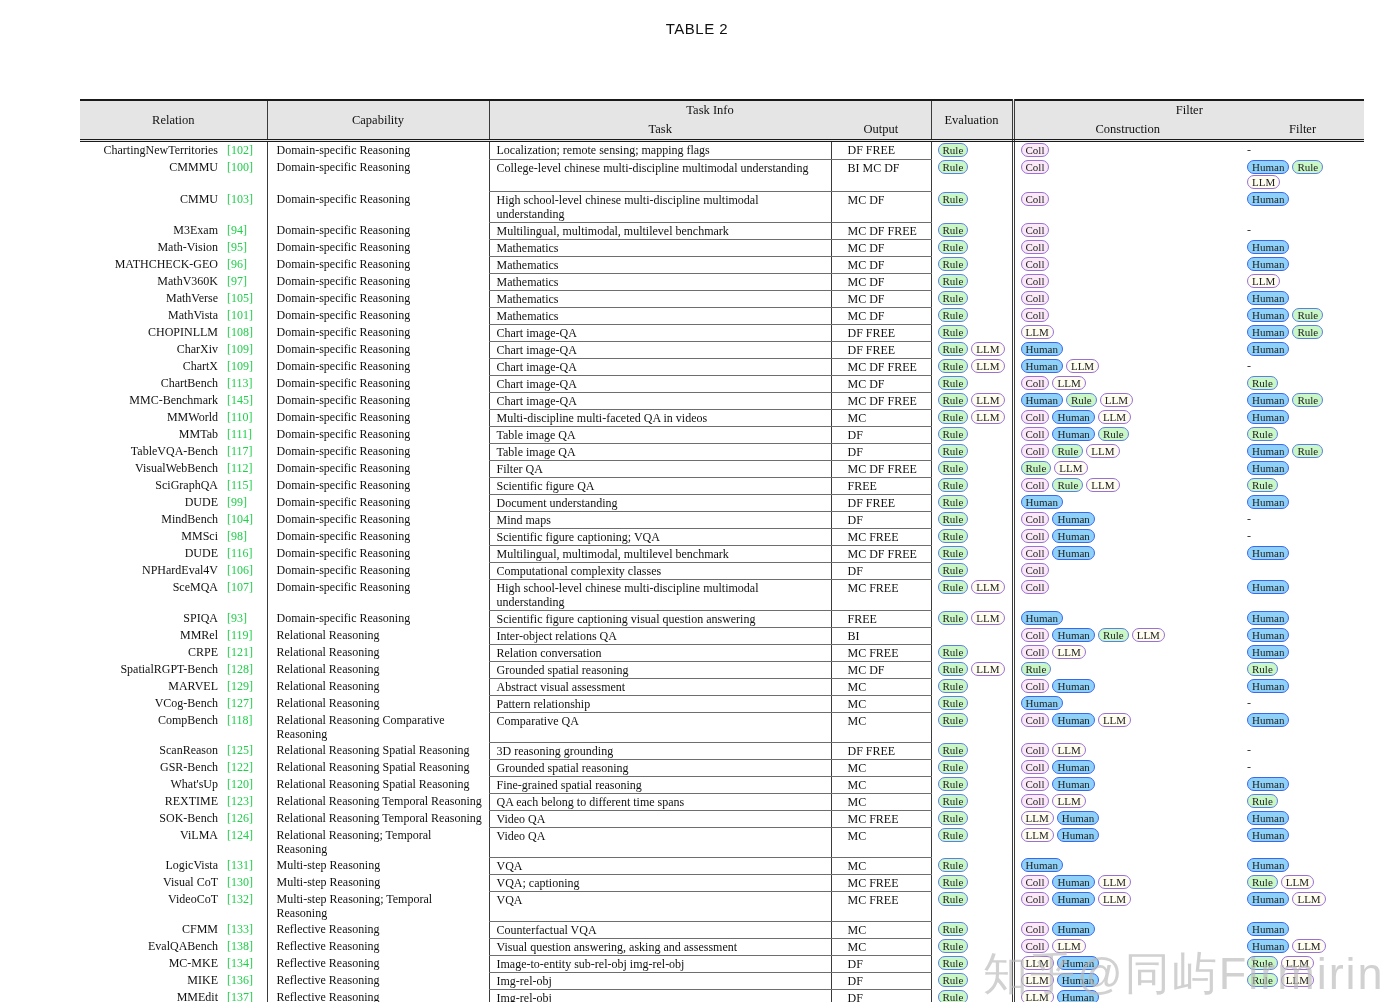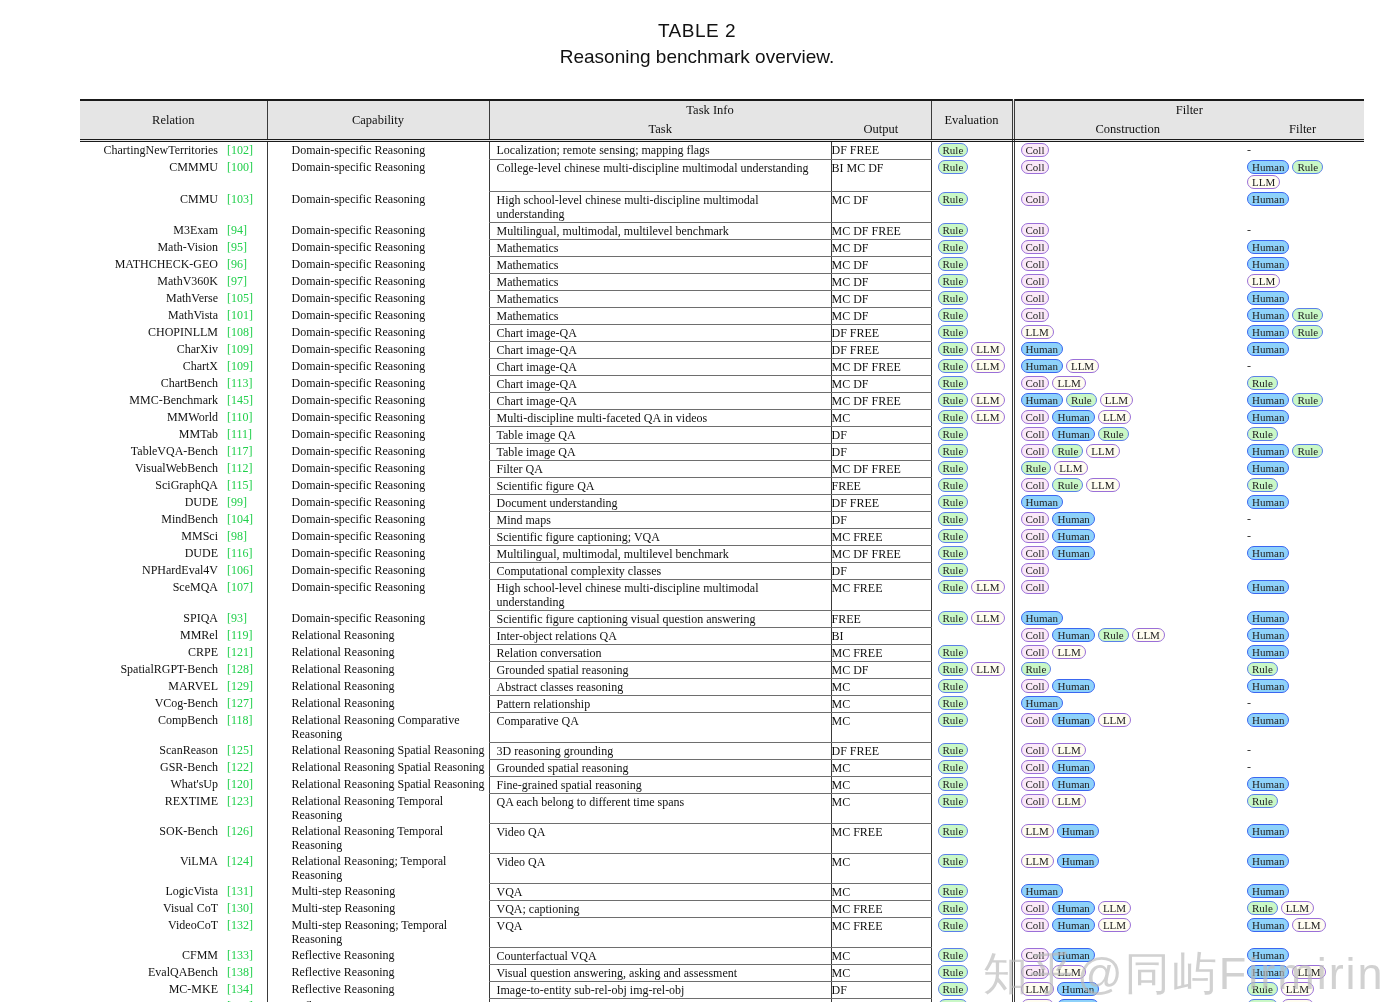--- a/index.html
+++ b/index.html
@@ -1,21 +1,21 @@
 <!DOCTYPE html>
 <html><head>
 <meta charset="utf-8">
 <style>
   html,body { margin:0; padding:0; }
   body {
     width:1394px; height:1002px; background:#ffffff; position:relative;
     overflow:hidden; font-family:"Liberation Serif", serif; color:#111;
   }
   .title-block { text-align:center; padding-top:20px; font-family:"Liberation Sans", sans-serif; }
-  .title-line1 { font-size:19px; letter-spacing:0.5px;text-align:center; }
+  .title-line1 { font-size:15px; letter-spacing:0.5px;text-align:center; }
   .title-line2 { font-size:19px; margin-top:4px; }
 
   .table-wrap { position:absolute; left:80px; top:99px; width:1284px; }
   table { width:100%; border-collapse:collapse; table-layout:fixed; font-size:12px; }
   col.c-bench { width:145px; } col.c-cite { width:42px; } col.c-cap { width:222px; }
   col.c-task { width:342px; } col.c-out { width:100px; } col.c-eval { width:82px; }
   col.c-cons { width:228px; } col.c-filt { width:123px; }
 
   thead th {
     background:#e5e5e5; font-weight:normal; font-size:12.5px;
@@ -24,44 +24,43 @@
   thead tr:first-child th { border-top:2px solid #1a1a1a; }
   thead th.hdr-bottom { border-bottom:3px double #1a1a1a; }
   .v-r { border-right:1px solid #3a3a3a; }
   .v-l { border-left:1px solid #3a3a3a; }
   .v-dbl { border-right:3px double #3a3a3a; }
 
   tbody td { padding:1px 4px; vertical-align:top; line-height:14px; }
   td.bench { text-align:right; padding-right:7px; white-space:nowrap; overflow:hidden; }
   td.cite  { text-align:left; padding-left:2px; white-space:nowrap; }
   td.cite span { color:#1fcf4a; cursor:pointer; }
-  td.cap   { padding-left:24px; }
+  td.cap   { padding-left:9px; }
   td.task  { padding-left:7px; border-bottom:1px solid #6e6e6e; }
-  td.out   { padding-left:0; border-bottom:1px solid #6e6e6e; white-space:nowrap; }
+  td.out   { padding-left:16px; border-bottom:1px solid #6e6e6e; white-space:nowrap; }
   td.eval, td.cons, td.filt { padding-left:6px; }
   tbody tr:last-child td { border-bottom:2px solid #1a1a1a; }
 
   .badge {
     display:inline-block; border-radius:7px; padding:0 4px; margin:0 3px 1px 0;
     font-size:11px; line-height:12px; border:1.5px solid; color:#222; white-space:nowrap;
   }
   .dash { color:#333; }
 
   .watermark {
     position:absolute; left:983px; top:944px; z-index:5; pointer-events:none;
     font-family:"Liberation Sans", sans-serif; font-size:45px; letter-spacing:2px;
     color:rgba(185,185,185,0.65); white-space:nowrap; font-weight:400;
   }
 </style>
 </head>
 <body>
 
 <div class="title-block">
   <div class="title-line1">TABLE 2</div>
-  <div class="title-line2">Reasoning benchmark overview.</div>
 </div>
 
 <div class="table-wrap">
   <table>
     <colgroup>
       <col class="c-bench">
         <col class="c-cite">
         <col class="c-cap">
         <col class="c-task">
       <col class="c-out">
@@ -372,21 +371,21 @@
           <td class="task v-l v-r">Grounded spatial reasoning</td>
           <td class="out v-r">MC DF</td>
           <td class="eval v-dbl"><span class="badge" style="background: rgb(201, 248, 198); border-color: rgb(91, 127, 232);">Rule</span><span class="badge" style="background: rgb(255, 253, 240); border-color: rgb(154, 111, 216);">LLM</span></td>
           <td class="cons"><span class="badge" style="background: rgb(201, 248, 198); border-color: rgb(91, 127, 232);">Rule</span></td>
           <td class="filt"><span class="badge" style="background: rgb(201, 248, 198); border-color: rgb(91, 127, 232);">Rule</span></td>
         </tr>
         <tr>
           <td class="bench">MARVEL</td>
           <td class="cite v-r"><span>[129]</span></td>
           <td class="cap">Relational Reasoning</td>
-          <td class="task v-l v-r">Abstract classes reasoning</td>
+          <td class="task v-l v-r">Abstract visual assessment</td>
           <td class="out v-r">MC</td>
           <td class="eval v-dbl"><span class="badge" style="background: rgb(201, 248, 198); border-color: rgb(91, 127, 232);">Rule</span></td>
           <td class="cons"><span class="badge" style="background: rgb(251, 233, 248); border-color: rgb(154, 111, 216);">Coll</span><span class="badge" style="background: rgb(142, 210, 250); border-color: rgb(58, 102, 240);">Human</span></td>
           <td class="filt"><span class="badge" style="background: rgb(142, 210, 250); border-color: rgb(58, 102, 240);">Human</span></td>
         </tr>
         <tr>
           <td class="bench">VCog-Bench</td>
           <td class="cite v-r"><span>[127]</span></td>
           <td class="cap">Relational Reasoning</td>
           <td class="task v-l v-r">Pattern relationship</td>

